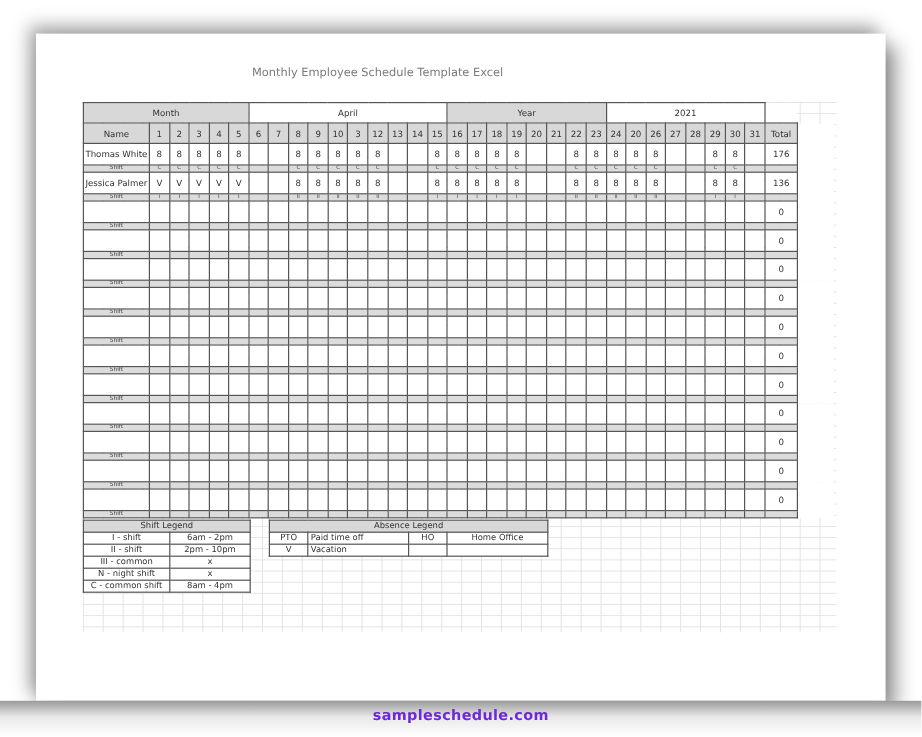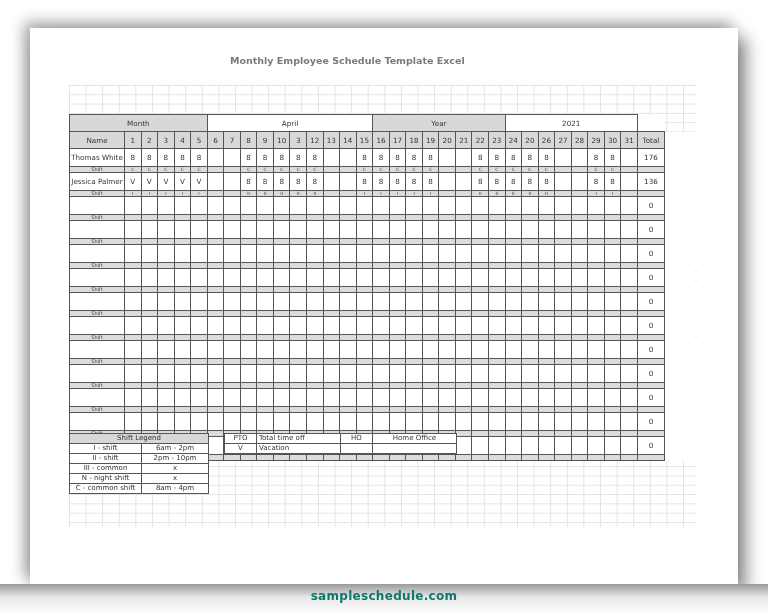--- a/index.html
+++ b/index.html
@@ -1,38 +1,38 @@
 <!DOCTYPE html>
 <html><head>
 <meta charset="utf-8">
 <style>
   html,body{margin:0;padding:0;}
   body{width:768px;height:614px;position:relative;background:#ffffff;overflow:hidden;font-family:"DejaVu Sans",sans-serif;}
   .page{position:absolute;left:30px;top:28px;width:708px;height:556px;background:#ffffff;
         box-shadow:-6px -6px 14px rgba(0,0,0,0.35), 8px 10px 16px rgba(0,0,0,0.45);}
-  .title{position:absolute;left:210px;top:55px;font-size:9.5px;font-weight:bold;color:#7a7a7a;white-space:nowrap;margin-left:20px;}
+  .title{position:absolute;left:210px;top:55px;font-size:9.5px;font-weight:normal;color:#7a7a7a;white-space:nowrap;}
   .grid-bg{position:absolute;left:69px;top:85px;width:628px;height:442px;
     background-image:linear-gradient(to right,#e3e3e3 1px,transparent 1px),linear-gradient(to bottom,#e3e3e3 1px,transparent 1px);
     background-size:16.6px 9.3px;}
-  table.sched{position:absolute;left:69px;top:85px;border-collapse:collapse;table-layout:fixed;font-size:7.2px;color:#333;margin-top:29px;}
+  table.sched{position:absolute;left:69px;top:85px;border-collapse:collapse;table-layout:fixed;font-size:7.2px;color:#333;}
   table.sched td{border:1px solid #555;padding:0;text-align:center;overflow:hidden;white-space:nowrap;}
   table.sched tr.hdr td{background:#d8d8d8;height:16px;}
   table.sched tr.hdr td.white{background:#ffffff;}
   table.sched tr.emp td{height:17px;background:#fff;}
   table.sched tr.shift td{height:5px;font-size:4.5px;line-height:5px;background:#dcdcdc;color:#444;}
   table.sched tr.shift td.lbl{font-size:5px;}
   table.sched td.extra{border:none;border-left:1px solid #555;background:#fff !important;}
   table.sched td.name{font-size:7.2px;}
   .legend{position:absolute;border-collapse:collapse;font-size:7px;color:#333;background:#fff;table-layout:fixed;}
   .legend td{border:1px solid #555;padding:0 2px;height:9px;line-height:9px;white-space:nowrap;}
   .legend tr.lh td{background:#d8d8d8;text-align:center;}
   .c{text-align:center;}
   .footer{position:absolute;left:0;top:584px;width:768px;height:30px;
     background:linear-gradient(to bottom,#9a9a9a 0%,#e8e8e8 45%,#ffffff 100%);}
-  .footer-text{position:absolute;left:0;top:589px;width:768px;text-align:center;font-family:"DejaVu Sans",sans-serif;font-weight:bold;font-size:12px;color:#0f766e;letter-spacing:0.3px;}
+  .footer-text{position:absolute;left:0;top:589px;width:768px;text-align:center;font-family:"DejaVu Sans",sans-serif;font-weight:bold;font-size:12px;color:#6d28d9;letter-spacing:0.3px;}
 </style>
 </head>
 <body>
 
 <div class="page"></div>
 <div class="grid-bg"></div>
 <div class="title">Monthly Employee Schedule Template Excel</div>
 
 <table class="sched" id="sched">
   <colgroup id="cols">
@@ -1087,23 +1087,26 @@
 </table>
 
 <table class="legend" style="left:224px;top:433px;width:232px;">
   <colgroup>
       <col style="width:32px">
       <col style="width:84px">
       <col style="width:32px">
       <col style="width:84px">
     </colgroup>
   <tbody id="absence-legend-body">
+    <tr class="lh">
+        <td colspan="4">Absence Legend</td>
+      </tr>
   <tr>
         <td class="c">PTO</td>
-        <td>Total time off</td>
+        <td>Paid time off</td>
         <td class="c">HO</td>
         <td class="c">Home Office</td>
       </tr>
       <tr>
         <td class="c">V</td>
         <td>Vacation</td>
         <td class="c"></td>
         <td class="c"></td>
       </tr>
     </tbody>

